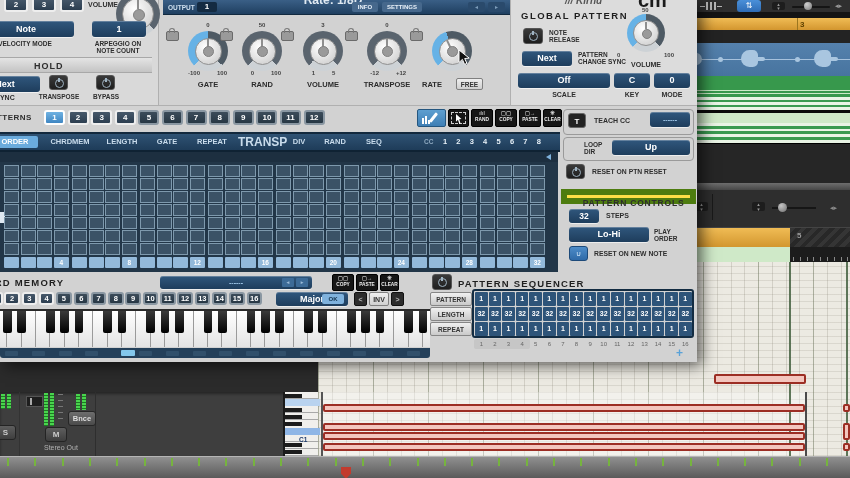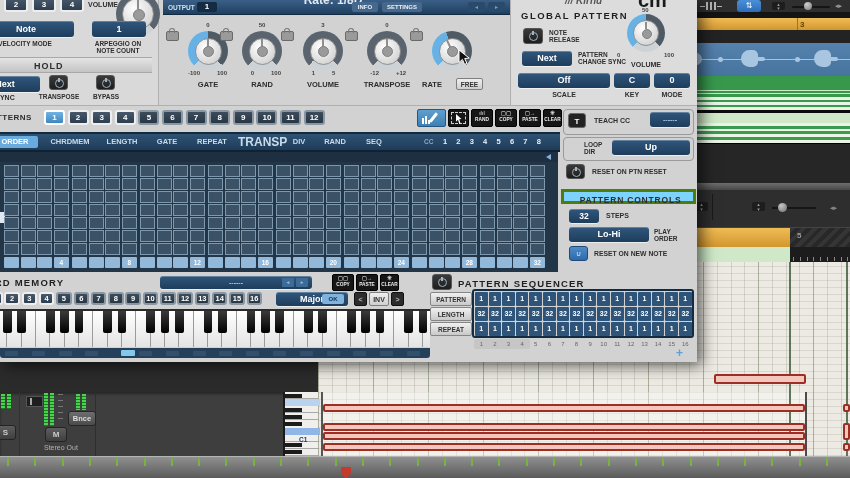--- a/index.html
+++ b/index.html
@@ -666,21 +666,21 @@
     <div class="a" style="left:563px;top:137px;width:131px;height:24px;border:1px solid #9a9a9a;border-radius:4px;box-sizing:border-box;"></div>
     <div class="a lbl" style="left:584px;top:141px;font-size:6.5px;line-height:7px;">
       <span>LOOP</span><br><span>DIR</span>
     </div>
     <div class="a bf" style="left:612px;top:140px;width:78px;height:15px;font-size:9px;line-height:15px;">Up</div>
     <div class="a pwr" style="left:566px;top:164px;width:19px;height:15px;">
         <i></i>
         <b></b>
       </div>
     <div class="a lbl" style="left:592px;top:168px;font-size:6.8px;">RESET ON PTN RESET</div>
-    <div class="a" style="left:561px;top:189px;width:135px;height:15px;border:3px solid #4d7c0f;background:#7dd3fc;box-sizing:border-box;">
+    <div class="a" style="left:561px;top:189px;width:135px;height:15px;border:6px solid #4d7c0f;background:#fde047;box-sizing:border-box;">
       <span class="lbl" style="position:absolute;left:0;width:133px;top:3px;text-align:center;font-size:8.5px;letter-spacing:.8px;">PATTERN CONTROLS</span>
     </div>
     <div class="a bf" style="left:569px;top:209px;width:30px;height:14px;font-size:8.5px;line-height:14px;">32</div>
     <div class="a lbl" style="left:606px;top:212px;font-size:7px;">STEPS</div>
     <div class="a bf" style="left:569px;top:227px;width:80px;height:15px;font-size:9px;line-height:15px;">Lo-Hi</div>
     <div class="a lbl" style="left:654px;top:228px;font-size:6.5px;line-height:7px;">
       <span>PLAY</span><br><span>ORDER</span>
     </div>
     <div class="a" style="left:569px;top:246px;width:19px;height:15px;background:linear-gradient(#4d8cc8,#2f6aa8);border:1px solid #1d4a7a;border-radius:3px;color:#dff0ff;font-size:7px;text-align:center;line-height:14px;box-sizing:border-box;">∪</div>
     <div class="a lbl" style="left:594px;top:250px;font-size:6.8px;">RESET ON NEW NOTE</div>

